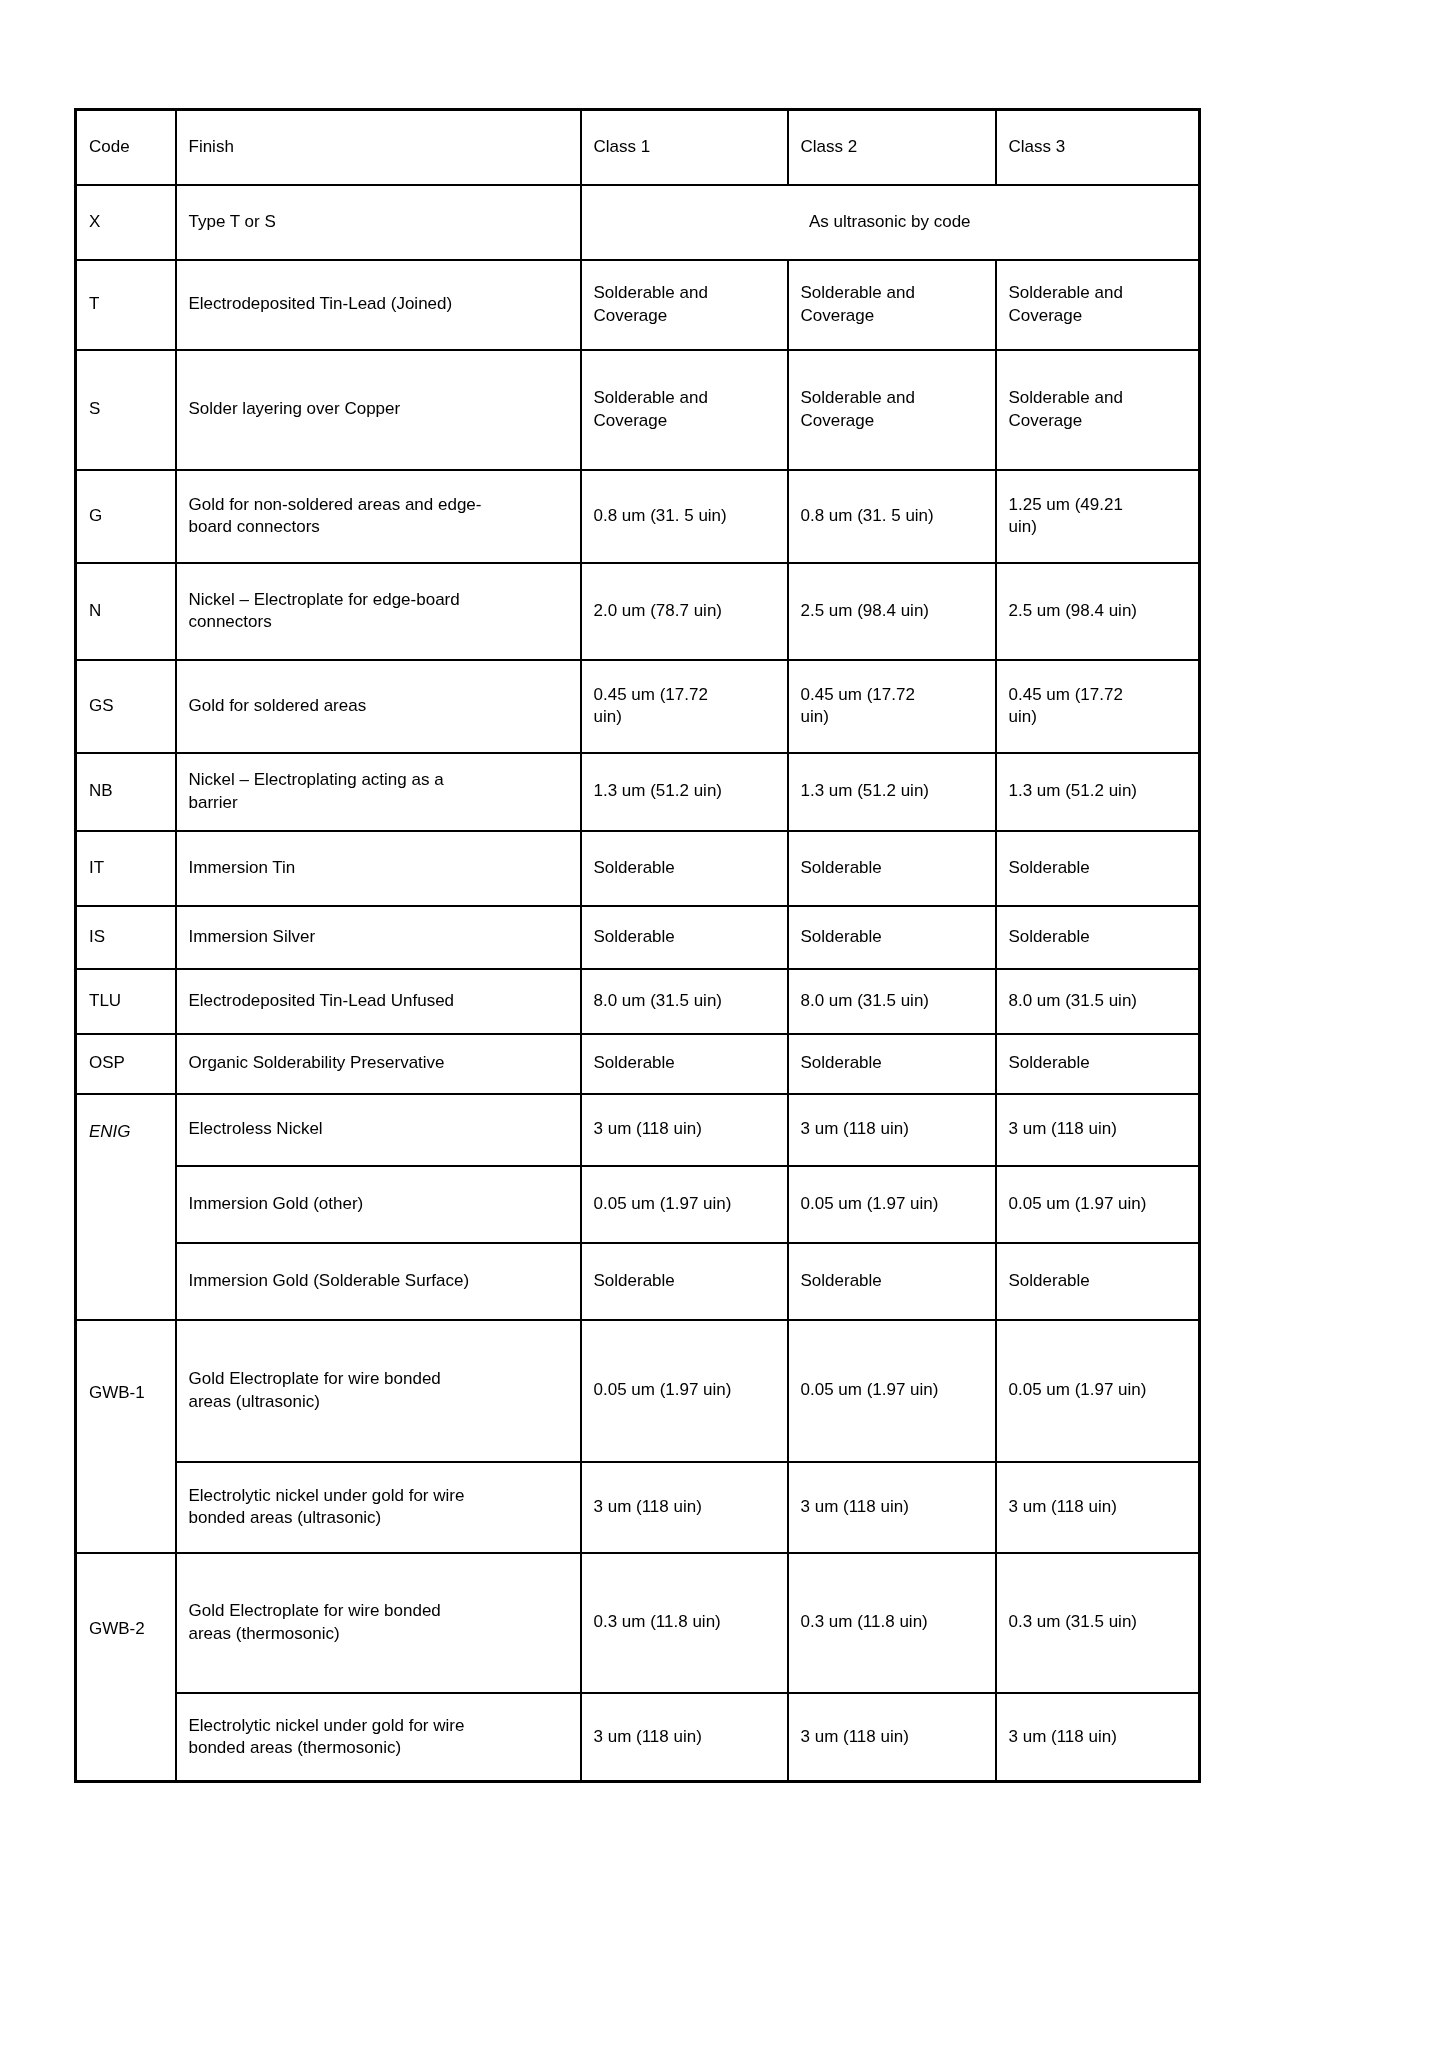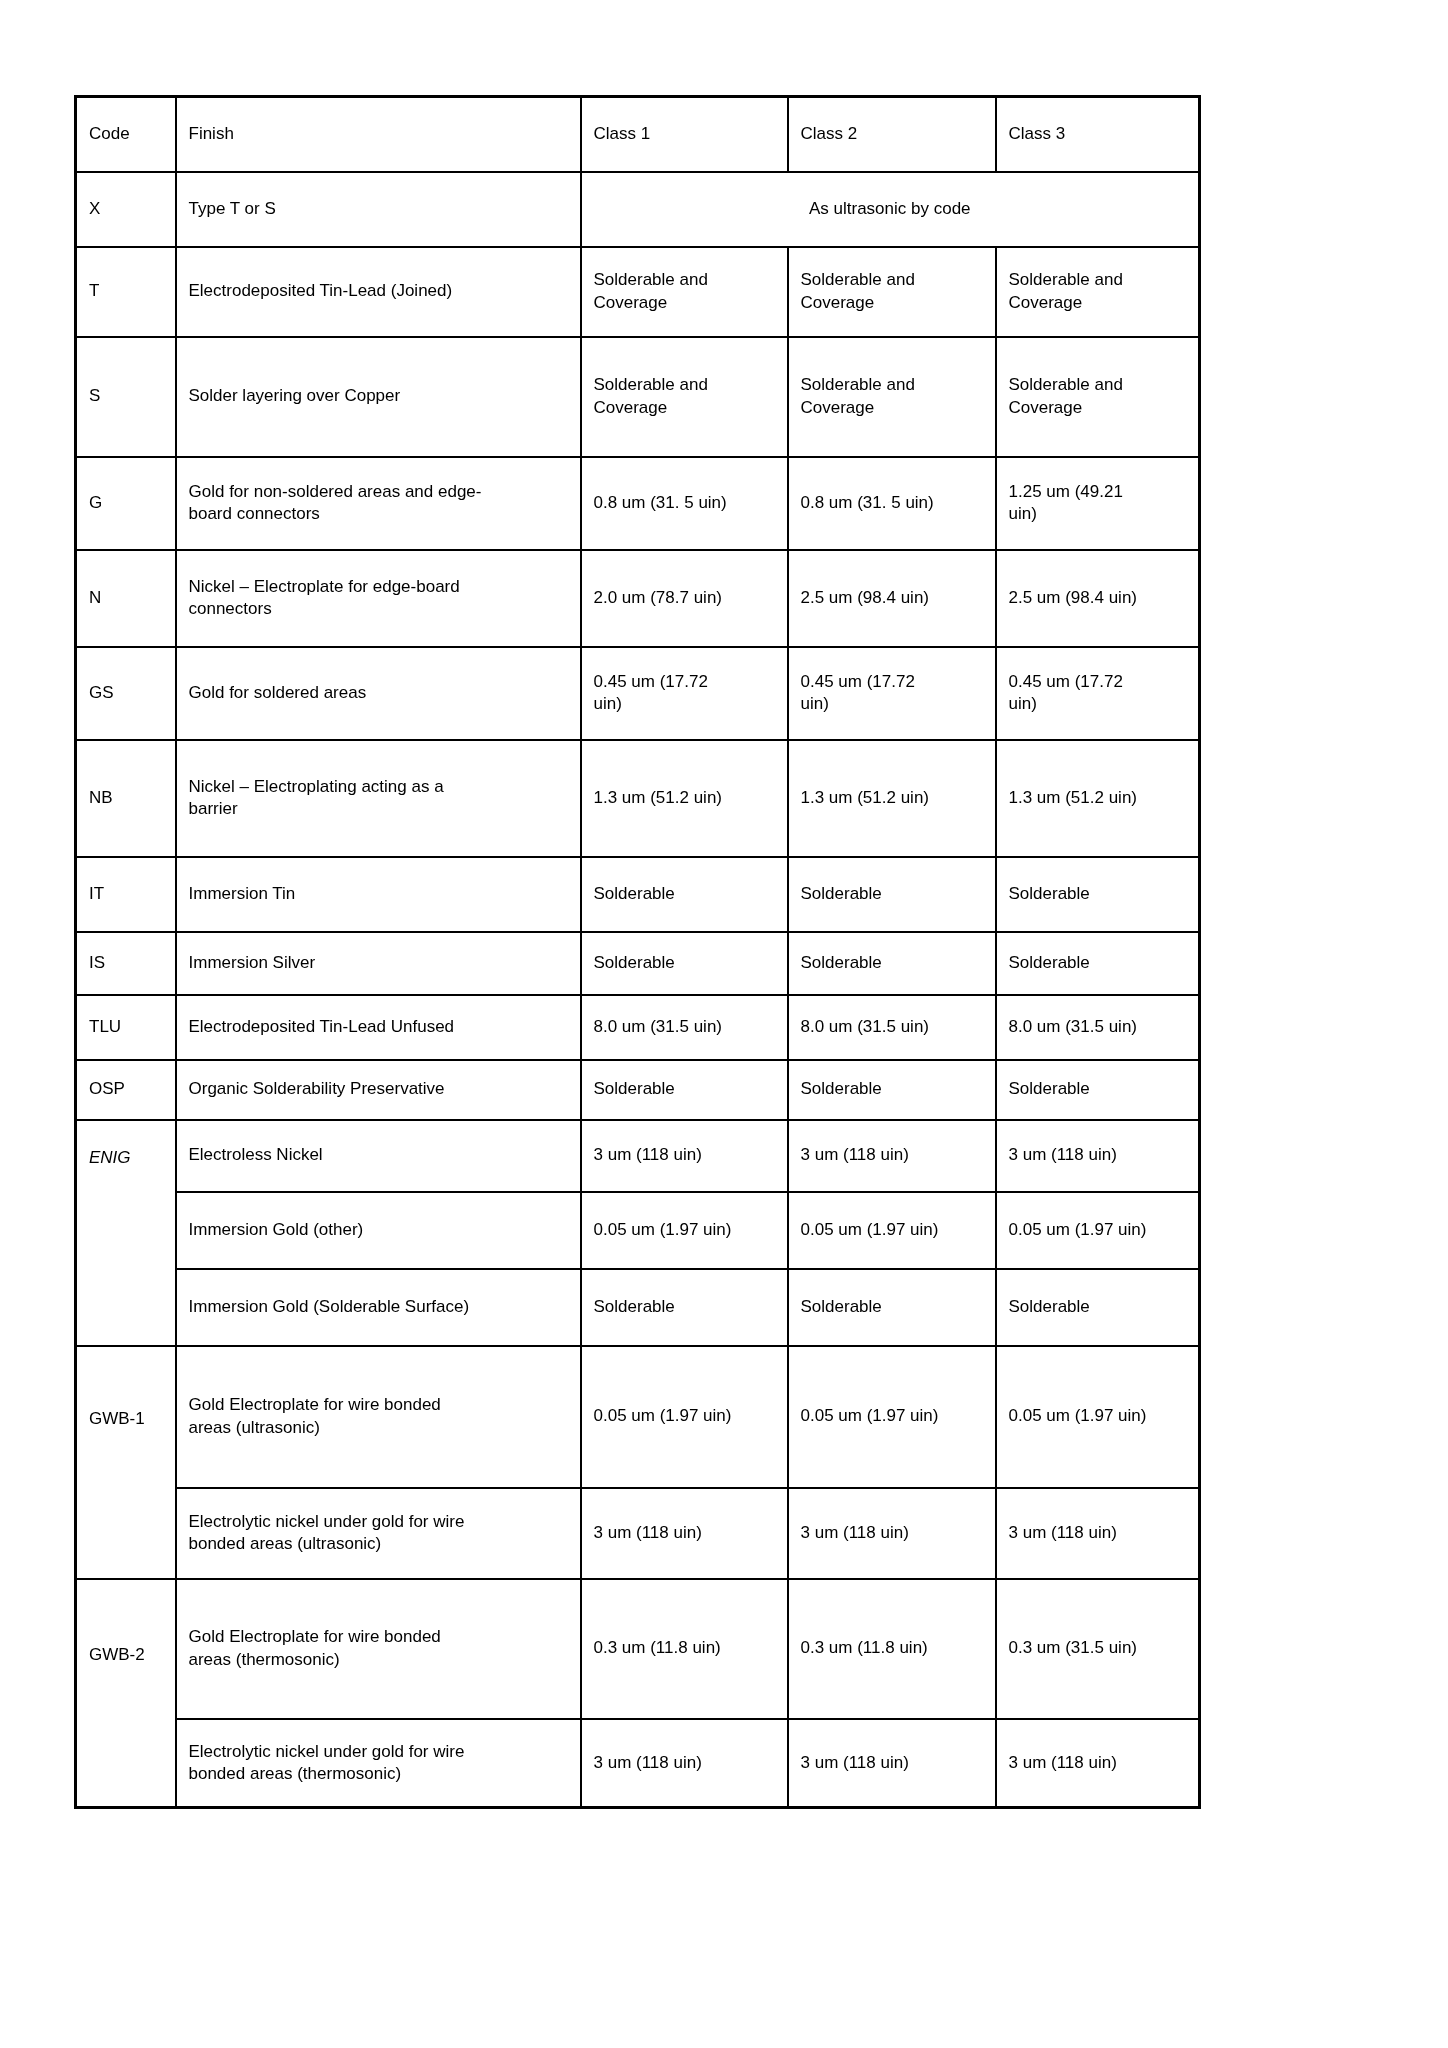--- a/index.html
+++ b/index.html
@@ -4,21 +4,21 @@
 <style>
   html, body { margin: 0; padding: 0; }
   body {
     width: 1448px; height: 2048px;
     background: #ffffff;
     font-family: "Liberation Sans", sans-serif;
     color: #000000;
   }
   .page { position: relative; width: 1448px; height: 2048px; background: #ffffff; }
   table.spec {
-    position: absolute; left: 74px; top: 95px;
+    position: absolute; left: 74px; top: 108px;
     width: 1124px;
     border-collapse: collapse; table-layout: fixed;
     border: 3px solid #000000;
   }
   table.spec th, table.spec td {
     border: 2px solid #000000;
     font-size: 17px; line-height: 1.3;
     font-weight: normal;
     text-align: left; vertical-align: middle;
     padding: 6px 12px;
@@ -94,21 +94,21 @@
     </tr>
 
     <tr style="height:93px">
       <td>GS</td>
       <td class="col-finish">Gold for soldered areas</td>
       <td class="col-class">0.45 um (17.72 uin)</td>
       <td class="col-class">0.45 um (17.72 uin)</td>
       <td class="col-class">0.45 um (17.72 uin)</td>
     </tr>
 
-    <tr style="height:117px">
+    <tr style="height:78px">
       <td>NB</td>
       <td class="col-finish">Nickel – Electroplating acting as a barrier</td>
       <td class="col-class">1.3 um (51.2 uin)</td>
       <td class="col-class">1.3 um (51.2 uin)</td>
       <td class="col-class">1.3 um (51.2 uin)</td>
     </tr>
 
     <tr style="height:75px">
       <td>IT</td>
       <td class="col-finish">Immersion Tin</td>

